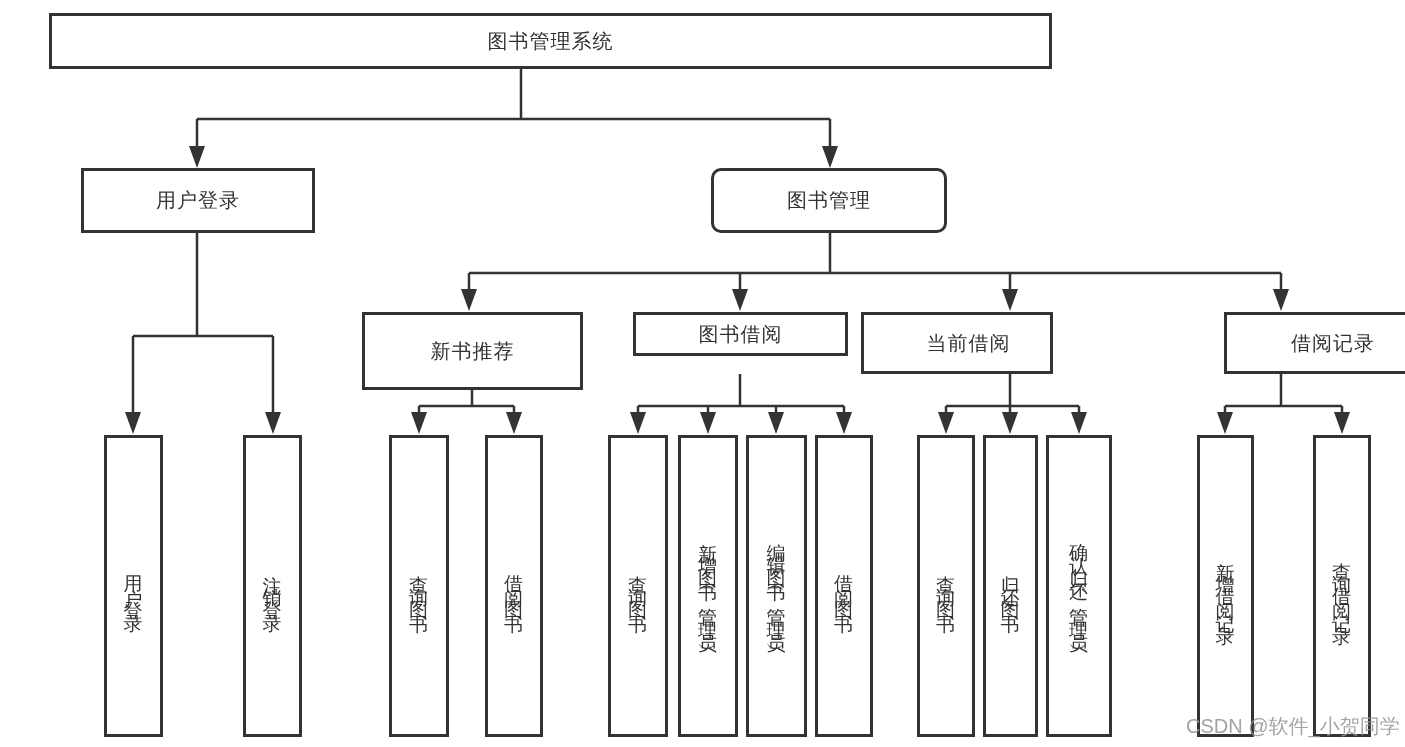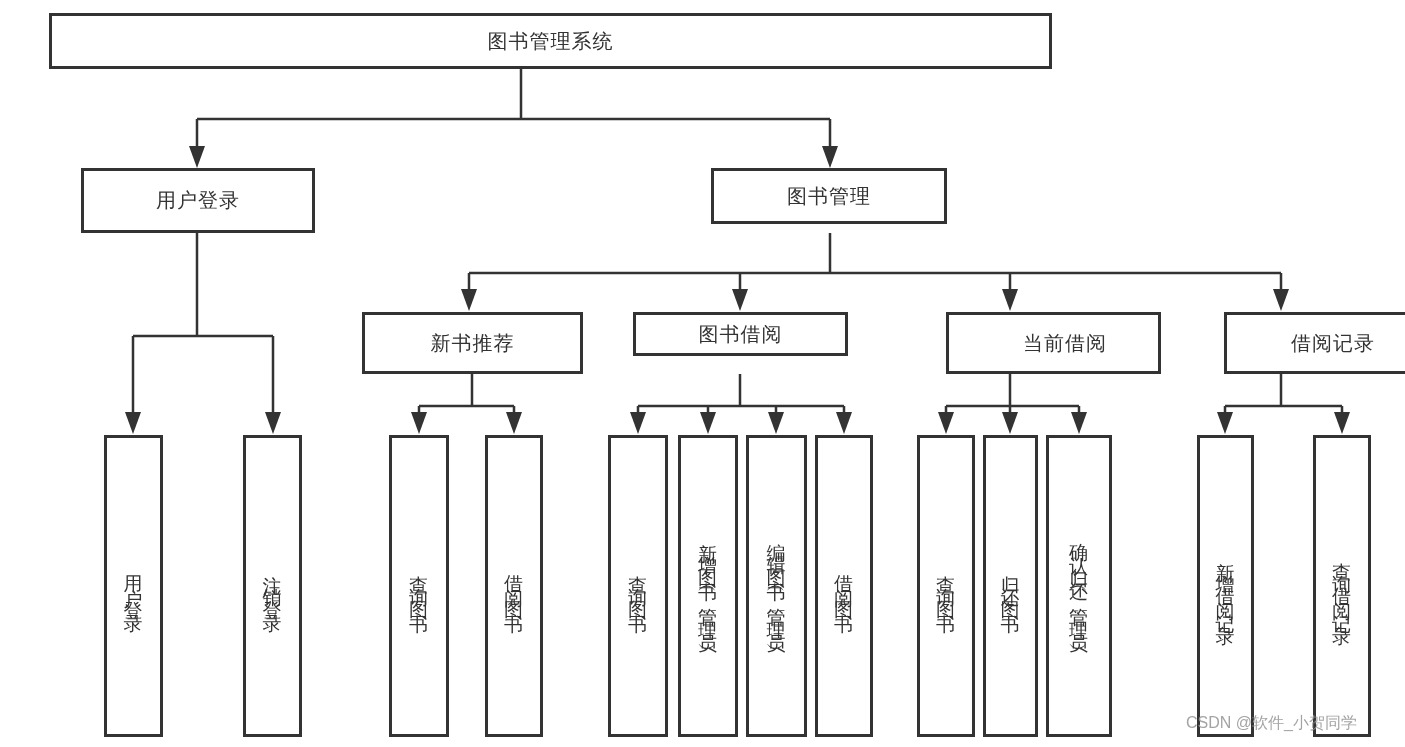--- a/index.html
+++ b/index.html
@@ -50,21 +50,21 @@
     letter-spacing: 13px;
     line-height: 1;
     color: #333333;
     white-space: nowrap;
   }
   .watermark {
     position: absolute;
     left: 1186px;
     top: 713px;
     z-index: 5;
-    font-size: 16px;
+    font-size: 20px;
     color: rgba(150, 150, 150, 0.88);
     white-space: nowrap;
   }
 </style>
 </head>
 <body>
 
 <div class="canvas">
 
   <svg class="wires" viewBox="0 0 1405 747" xmlns="http://www.w3.org/2000/svg">
@@ -107,31 +107,31 @@
     </g>
   </svg>
 
   <div class="node" style="left:20px; top:13px; width:1003px; height:56px;margin-left:29px;">
     <span class="hlabel">图书管理系统</span>
   </div>
 
   <div class="node" style="left:81px; top:168px; width:234px; height:65px;">
     <span class="hlabel">用户登录</span>
   </div>
-  <div class="node" style="left:711px; top:168px; width:236px; height:56px;">
+  <div class="node" style="left:711px; top:168px; width:236px; height:65px;border-radius:10px;">
     <span class="hlabel">图书管理</span>
   </div>
 
-  <div class="node" style="left:362px; top:312px; width:221px; height:62px;font-family:Liberation Mono, monospace;">
+  <div class="node" style="left:362px; top:312px; width:221px; height:78px;font-family:Liberation Mono, monospace;">
     <span class="hlabel">新书推荐</span>
   </div>
   <div class="node" style="left:633px; top:312px; width:215px; height:44px;">
     <span class="hlabel">图书借阅</span>
   </div>
-  <div class="node" style="left:946px; top:312px; width:215px; height:62px;padding-left:23px;">
+  <div class="node" style="left:861px; top:312px; width:192px; height:62px;padding-left:23px;">
     <span class="hlabel">当前借阅</span>
   </div>
   <div class="node" style="left:1224px; top:312px; width:218px; height:62px;">
     <span class="hlabel">借阅记录</span>
   </div>
 
   <div class="node leaf" style="left:104px; width:59px;">
     <span class="vlabel">用户登录</span>
   </div>
   <div class="node leaf" style="left:243px; width:59px;">

